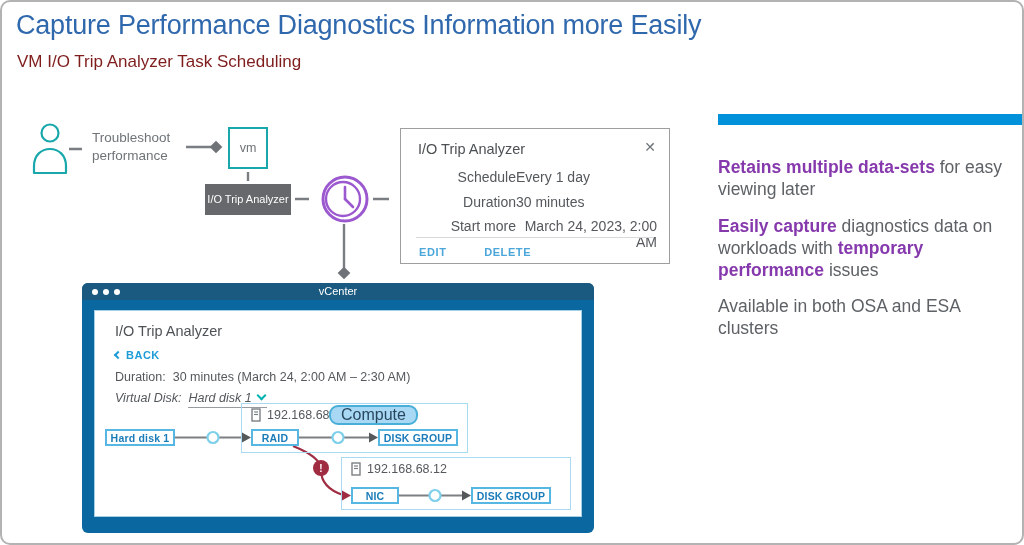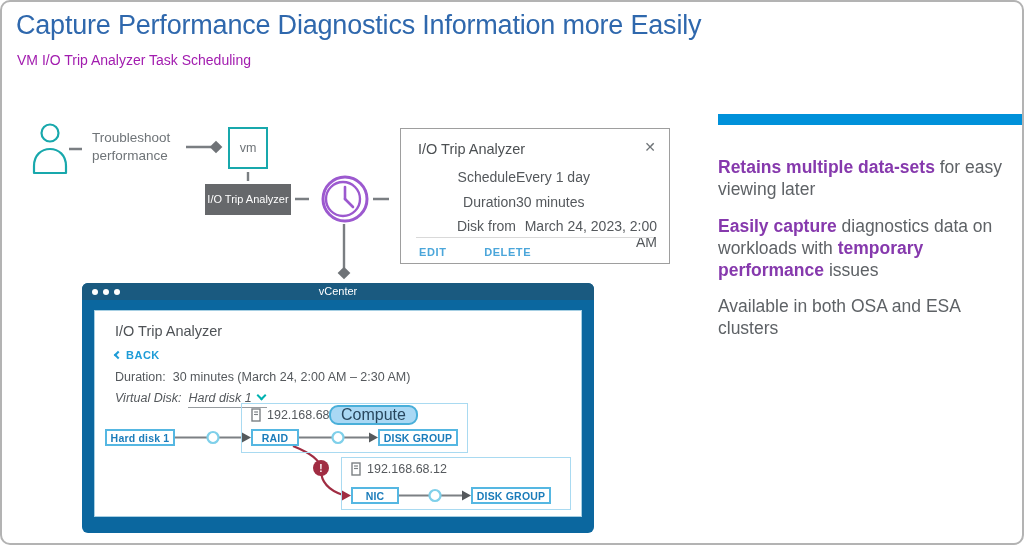--- a/index.html
+++ b/index.html
@@ -3,21 +3,21 @@
 <meta charset="utf-8">
 <style>
   * { margin:0; padding:0; box-sizing:border-box; }
   body { font-family:"Liberation Sans", sans-serif; background:#ffffff; }
   .slide { position:relative; width:1024px; height:545px; background:#fff;
            border:2px solid #b3b3b3; border-radius:10px; overflow:hidden; }
 
   
   .title { position:absolute; left:14px; top:8px; font-size:27px; font-weight:500;
            color:#2f68ad; letter-spacing:-0.2px; }
-  .subtitle { position:absolute; left:15px; top:50px; font-size:14px; font-weight:500; color:#a21caf; }
+  .subtitle { position:absolute; left:15px; top:50px; font-size:17px; font-weight:500; color:#7f1d1d; }
 
   
   .conn-svg { position:absolute; left:0; top:100px; pointer-events:none; }
   .person-svg { position:absolute; left:28px; top:120px; }
   .troubleshoot { position:absolute; left:90px; top:127px; width:100px; font-size:13.5px;
                   line-height:1.35; color:#6f7478; }
   .vm-box { position:absolute; left:226px; top:125px; width:40px; height:42px;
             border:2.5px solid #18a8ac; background:#fff; color:#6f7478; font-size:12.5px;
             display:flex; align-items:center; justify-content:center; }
   .analyzer-box { position:absolute; left:203px; top:182px; width:86px; height:31px;
@@ -145,21 +145,21 @@
     <div class="popup-rows">
       <div class="popup-row">
         <span class="lbl">Schedule</span>
         <span class="val">Every 1 day</span>
       </div>
       <div class="popup-row">
         <span class="lbl">Duration</span>
         <span class="val">30 minutes</span>
       </div>
       <div class="popup-row">
-        <span class="lbl">Disk from</span>
+        <span class="lbl">Start more</span>
         <span class="val">March 24, 2023, 2:00 AM</span>
       </div>
     </div>
     <div class="popup-div"></div>
     <div class="popup-actions">
       <span>EDIT</span>
       <span>DELETE</span>
     </div>
   </div>
 

